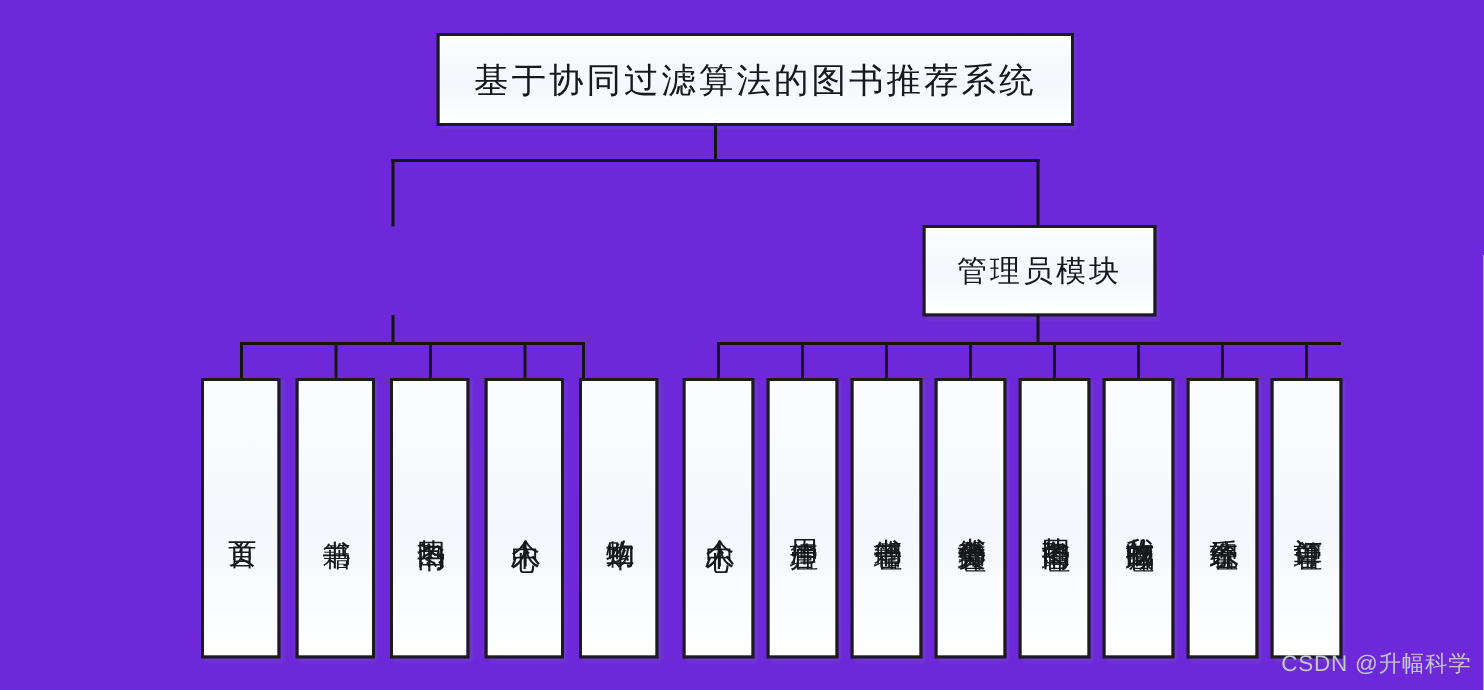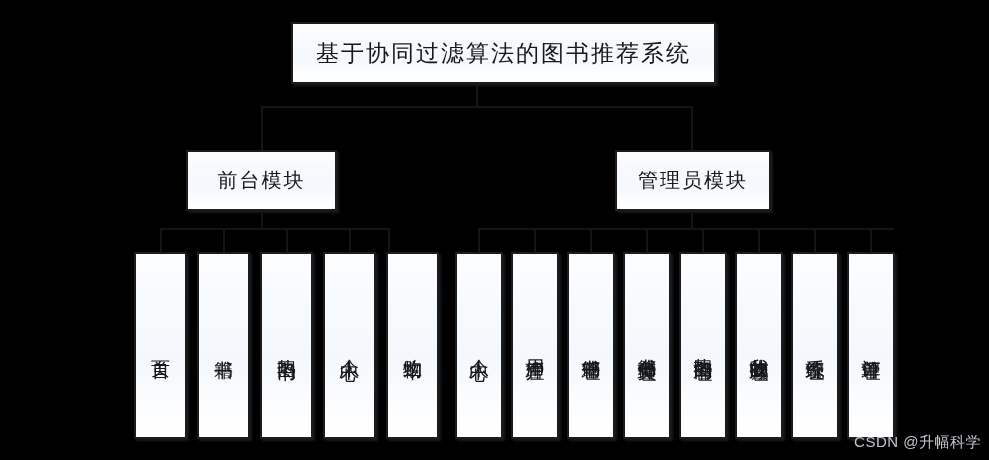--- a/index.html
+++ b/index.html
@@ -8,21 +8,21 @@
     background: #ffffff;
   }
   body {
     font-family: "Liberation Serif", "DejaVu Serif", serif;
   }
 
   #diagram-root {
     position: relative;
     width: 989px;
     height: 460px;
-    background: #000000;
+    background: #6d28d9;
     overflow: hidden;
   }
 
   
   .node {
     position: absolute;
     box-sizing: border-box;
     border: 2px solid #1c1c1c;
     background: linear-gradient(180deg, #fbfdff 0%, #f4f8fc 55%, #ffffff 100%);
     box-shadow: 2px 2px 2px rgba(120,140,165,0.18);
@@ -107,23 +107,20 @@
   </div>
 
   <div class="ln ln-v" style="left:476px; top:84px; height:24px;"></div>
 
   <div class="ln ln-h" style="left:261px; top:106px; width:432px;"></div>
 
   <div class="ln ln-v" style="left:261px; top:106px; height:45px;"></div>
 
   <div class="ln ln-v" style="left:691px; top:106px; height:45px;"></div>
 
-  <div class="node node-module front">
-    <span>前台模块</span>
-  </div>
 
   <div class="node node-module admin">
     <span>管理员模块</span>
   </div>
 
   <div class="ln ln-v" style="left:261px; top:210px; height:20px;"></div>
   <div class="ln ln-h" style="left:160px; top:228px; width:230px;"></div>
   <div class="ln ln-v" style="left:160px; top:228px; height:25px;"></div>
   <div class="ln ln-v" style="left:223px; top:228px; height:25px;"></div>
   <div class="ln ln-v" style="left:286px; top:228px; height:25px;"></div>

